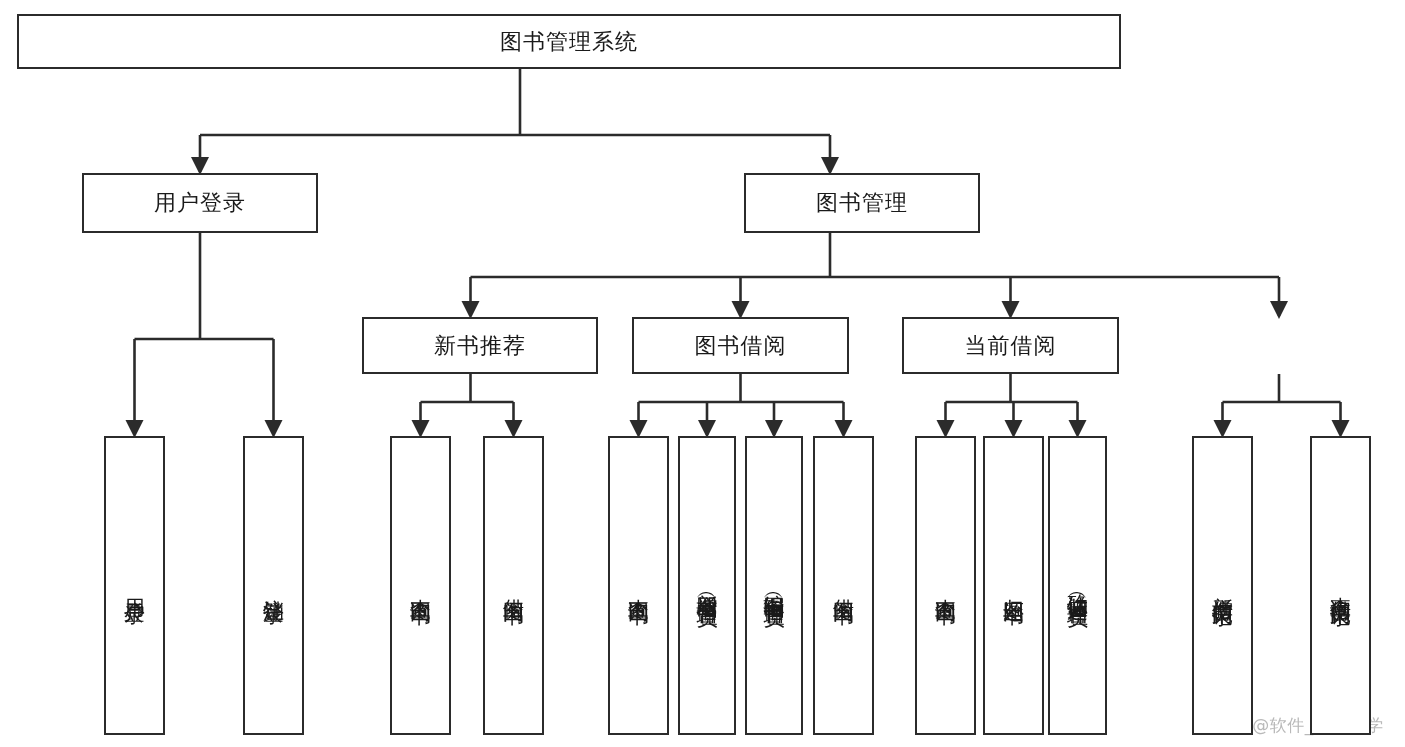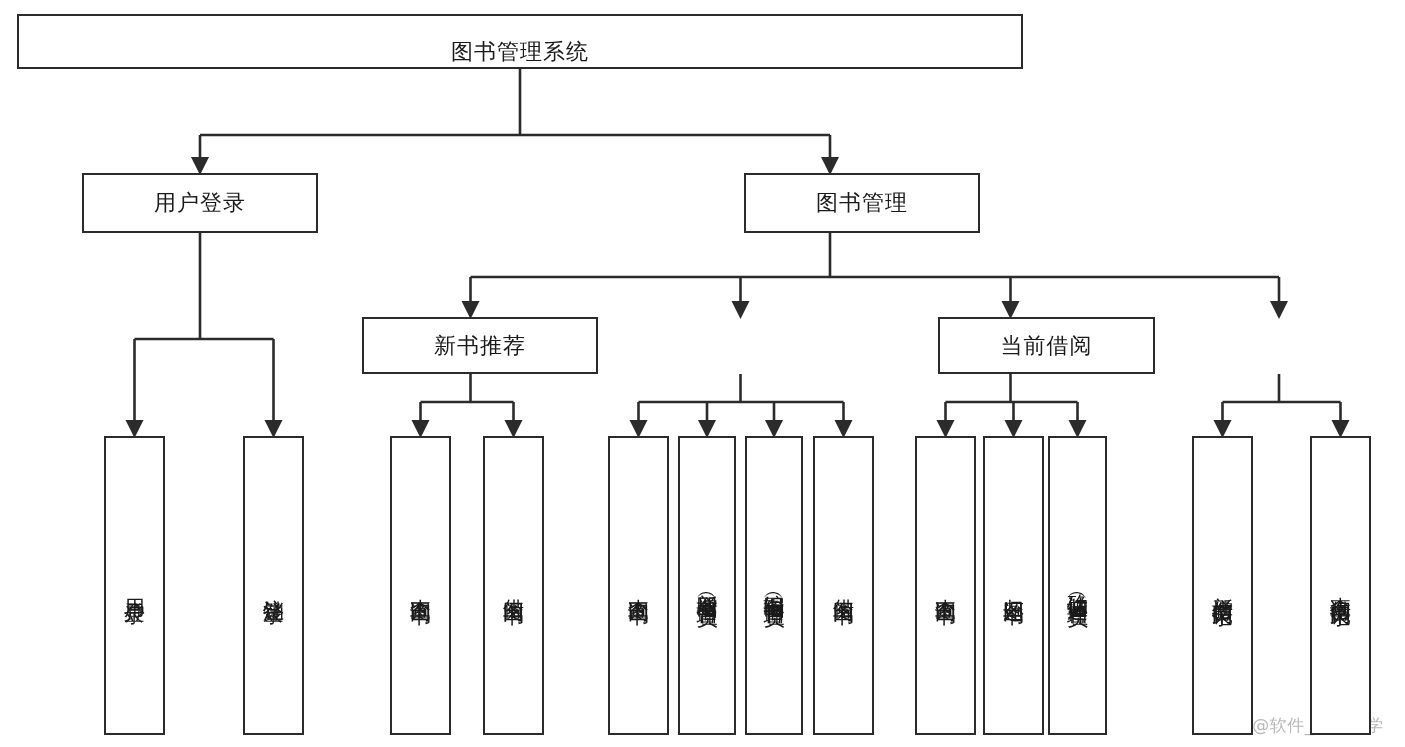--- a/index.html
+++ b/index.html
@@ -101,33 +101,36 @@
         <path d="M 1013.5 402 L 1013.5 435" marker-end="url(#arrow)"></path>
         <path d="M 1077.5 402 L 1077.5 435" marker-end="url(#arrow)"></path>
         <path d="M 1279 374 L 1279 402"></path>
         <path d="M 1222.5 402 L 1340.5 402"></path>
         <path d="M 1222.5 402 L 1222.5 435" marker-end="url(#arrow)"></path>
         <path d="M 1340.5 402 L 1340.5 435" marker-end="url(#arrow)"></path>
       </g>
   </svg>
 
   <div class="watermark" style="left:1196px; top:714px;">CSDN @软件_小贺同学</div>
-<div class="node horiz" style="left: 17px; top: 14px; width: 1006px; height: 55px; align-items: flex-end;">
+<div class="node horiz" style="left: 17px; top: 14px; width: 1104px; height: 55px;">
       <span>图书管理系统</span>
     </div>
     <div class="node horiz" style="left: 82px; top: 173px; width: 236px; height: 60px;">
       <span>用户登录</span>
     </div>
     <div class="node horiz" style="left: 712px; top: 173px; width: 236px; height: 60px; margin-left: 32px;">
       <span>图书管理</span>
     </div>
     <div class="node horiz" style="left: 362px; top: 317px; width: 236px; height: 57px;">
       <span>新书推荐</span>
     </div>
-    <div class="node horiz" style="left: 902px; top: 317px; width: 217px; height: 57px; margin-left: 36px;">
+    <div class="node horiz" style="left: 632px; top: 317px; width: 217px; height: 57px;">
+      <span>图书借阅</span>
+    </div>
+    <div class="node horiz" style="left: 902px; top: 317px; width: 217px; height: 57px;">
       <span>当前借阅</span>
     </div>
     <div class="node vert" style="left: 104px; top: 436px; width: 61px; height: 299px;">
       <span class="vlabel">用户登录</span>
     </div>
     <div class="node vert" style="left: 243px; top: 436px; width: 61px; height: 299px;">
       <span class="vlabel">注销登录</span>
     </div>
     <div class="node vert" style="left: 390px; top: 436px; width: 61px; height: 299px;">
       <span class="vlabel">查询图书</span>

